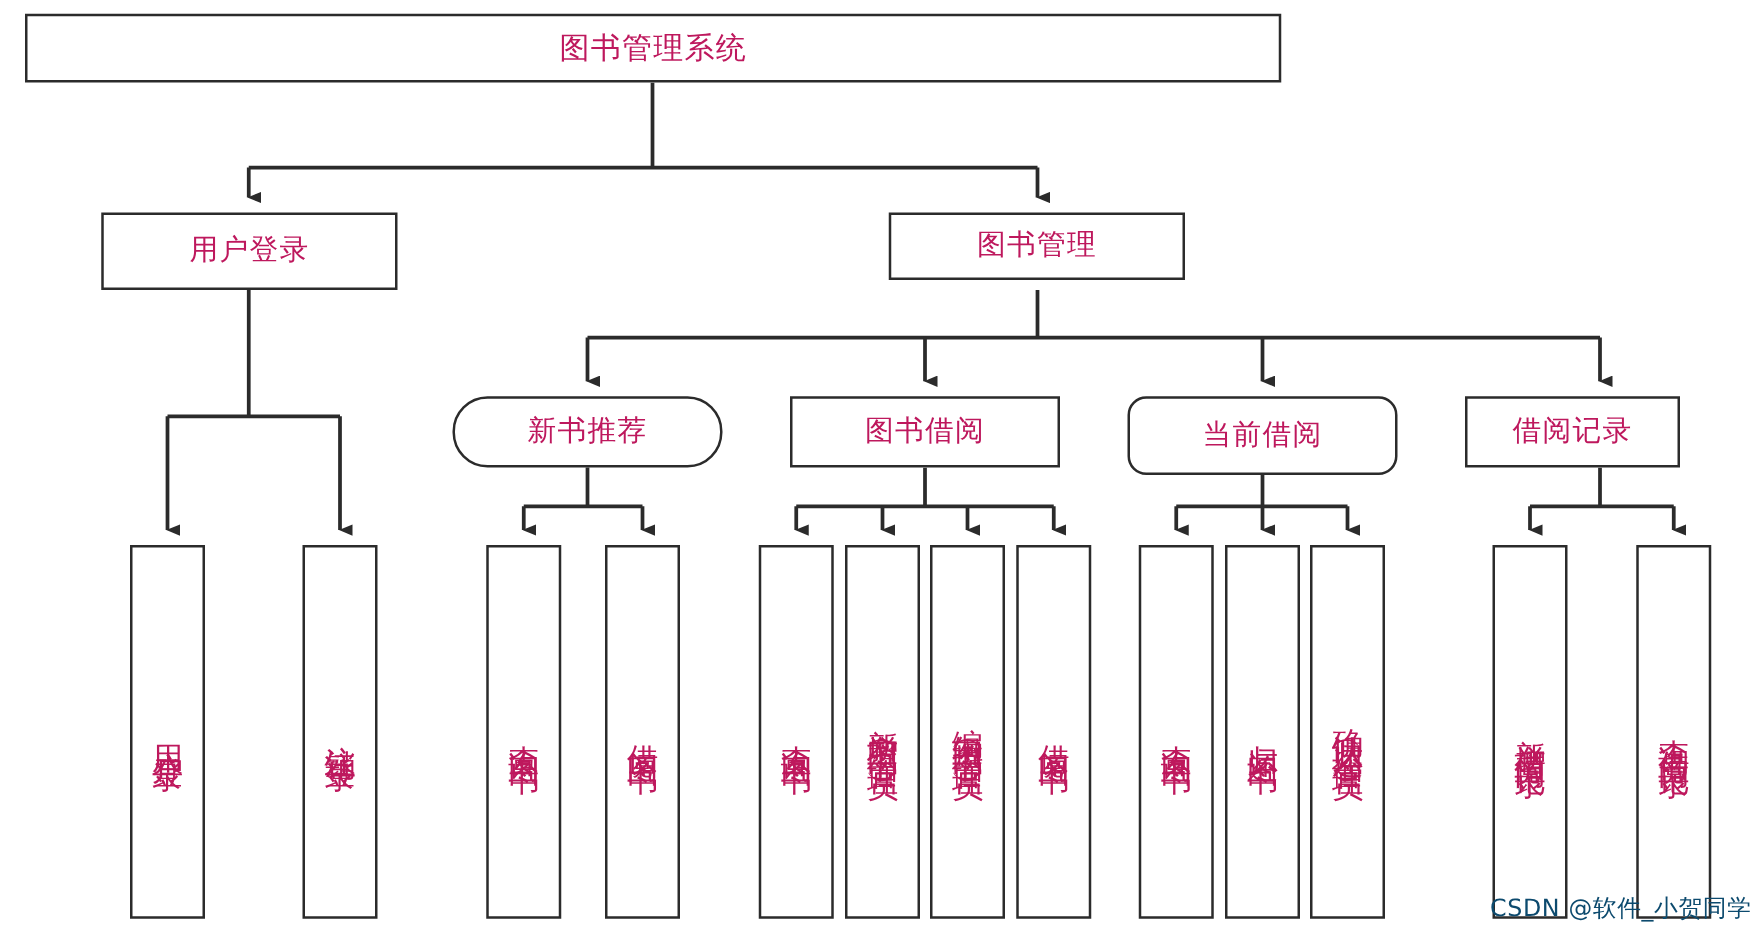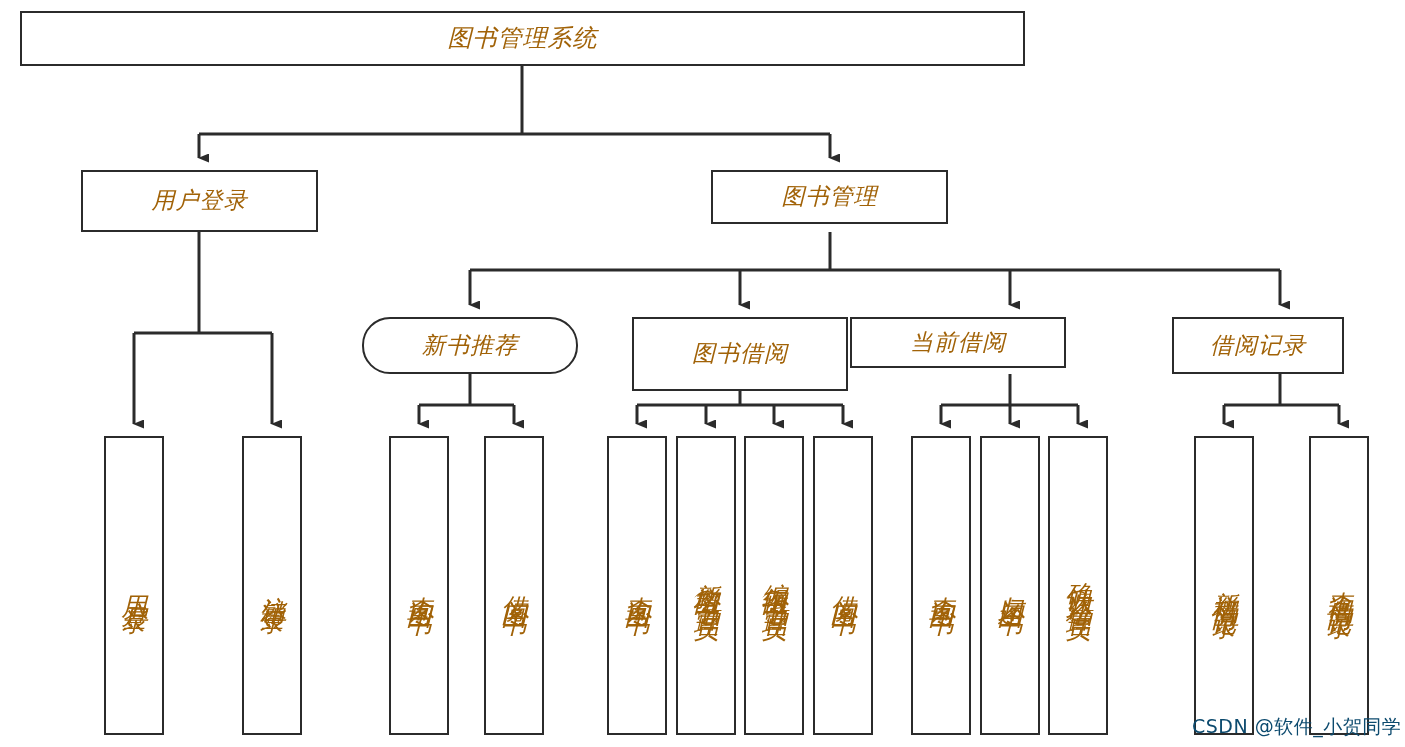--- a/index.html
+++ b/index.html
@@ -11,22 +11,21 @@
   svg#wires{position:absolute;left:0;top:0;width:1405px;height:747px;}
 
   .node{
     position:absolute;
     box-sizing:border-box;
     background:#ffffff;
     border:2.5px solid #2b2b2b;
     display:flex;
     align-items:center;
     justify-content:center;
-    color:#a16207;
-    font-style:italic;
+    color:#be185d;
   }
   .node .lbl{
     display:block;
     text-align:center;
     line-height:1.18;
     white-space:nowrap;
   }
   
   .node.h .lbl{font-size:23px;letter-spacing:1px;}
   .node.root .lbl{font-size:24px;letter-spacing:1px;}
@@ -116,24 +115,24 @@
   <div class="node h" style="left:81px;top:170px;width:237px;height:62px;">
     <span class="lbl">用户登录</span>
   </div>
   <div class="node h" style="left:711px;top:170px;width:237px;height:54px;">
     <span class="lbl">图书管理</span>
   </div>
 
   <div class="node h" style="left:362px;top:317px;width:216px;height:57px;border-radius:28px;">
     <span class="lbl">新书推荐</span>
   </div>
-  <div class="node h" style="left:632px;top:317px;width:216px;height:74px;align-items:center;">
+  <div class="node h" style="left:632px;top:317px;width:216px;height:57px;align-items:center;">
     <span class="lbl">图书借阅</span>
   </div>
-  <div class="node h" style="left:850px;top:317px;width:216px;height:51px;">
+  <div class="node h" style="left:902px;top:317px;width:216px;height:63px;border-radius:15px;">
     <span class="lbl">当前借阅</span>
   </div>
   <div class="node h" style="left:1172px;top:317px;width:172px;height:57px;">
     <span class="lbl">借阅记录</span>
   </div>
 
   <div class="node v" style="left:104px;top:436px;width:60px;height:299px;">
     <span class="lbl">用户登录</span>
   </div>
   <div class="node v" style="left:242px;top:436px;width:60px;height:299px;">

